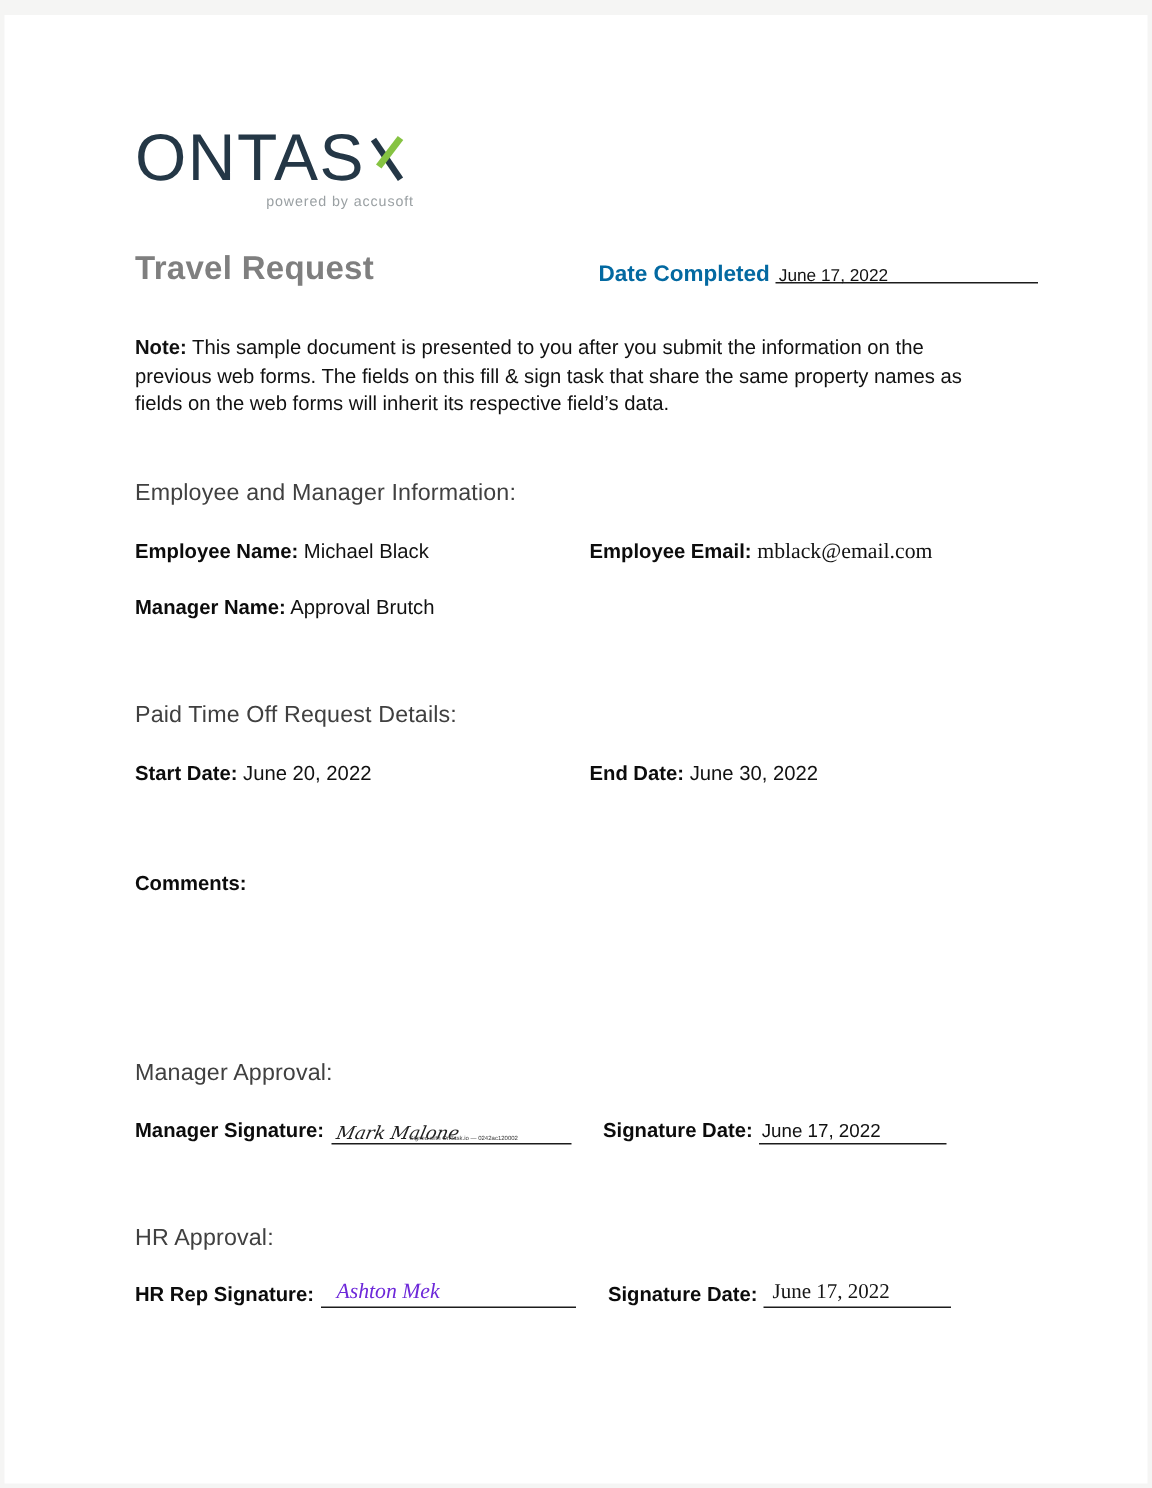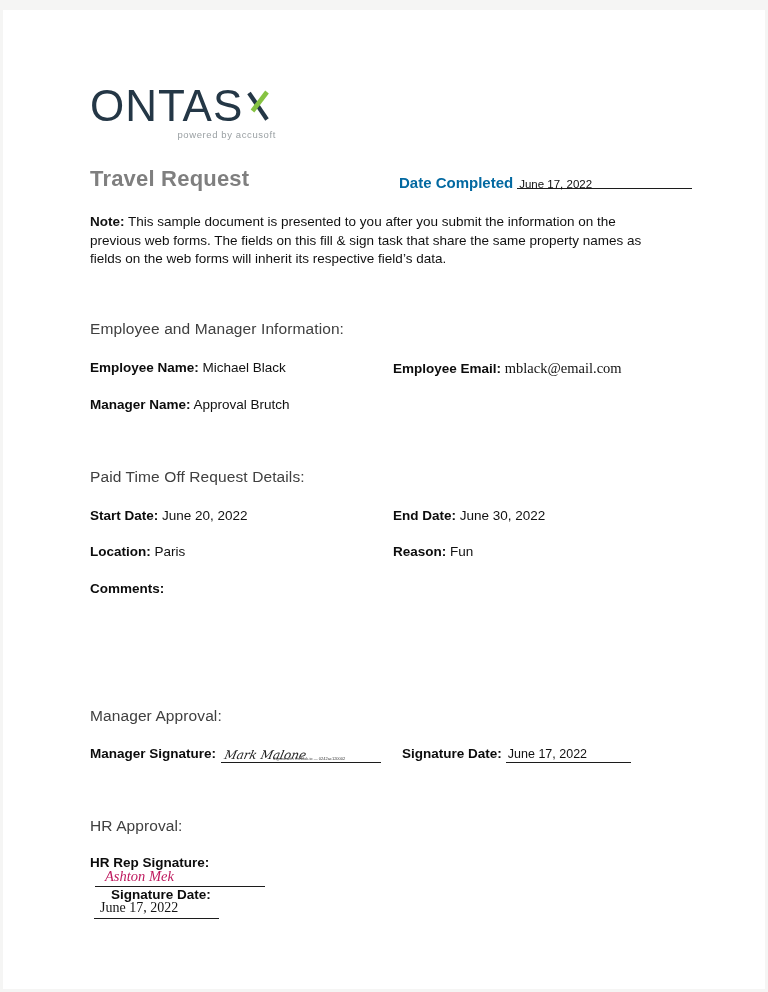--- a/index.html
+++ b/index.html
@@ -32,58 +32,58 @@
   .date-completed{position:absolute;left:396px;top:164px;display:flex;align-items:baseline;}
   .dc-label{font-size:15px;font-weight:600;color:#0369a1;}
   .field-line{
     display:inline-block;border-bottom:1.5px solid #1c1c1c;height:16px;
     position:relative;vertical-align:baseline;
   }
   .dc-line{width:175px;margin-left:4px;height:14px;}
   .dc-value{font-size:11.5px;padding-left:2px;color:#111;}
   
   .note{
-    position:absolute;left:87px;top:203px;width:580px;margin:0;
+    position:absolute;left:87px;top:213px;width:580px;margin:0;
     font-size:13.5px;line-height:18.5px;color:#111;
   }
   .b{font-weight:700;}
   
   .sec-heading{
     position:absolute;left:87px;margin:0;font-size:15.5px;font-weight:400;
     color:#404040;letter-spacing:0.1px;
   }
   .h-emp{top:310px;} .h-pto{top:458px;} .h-mgr{top:697px;} .h-hr{top:807px;}
   .row{position:absolute;left:87px;width:620px;display:flex;font-size:13.5px;}
   .cell1{width:303px;} .cell2{flex:1;}
   .r-emp1{top:350px;} .r-emp2{top:387px;}
   .r-pto1{top:498px;} .r-pto2{top:534px;} .r-pto3{top:571px;}
   .lbl{font-weight:700;color:#0c0c0c;}
   .val{color:#111;}
   .val-serif{font-family:"Liberation Serif","DejaVu Serif",serif;font-size:14.5px;}
   
   .sig-row{position:absolute;left:87px;display:flex;align-items:flex-start;font-size:13.5px;}
-  .r-mgr{top:736px;} .r-hr{top:845px;flex-direction:column;}
+  .r-mgr{top:736px;} .r-hr{top:845px;}
   .sig-line{margin-left:5px;}
   .mgr-sig-line{width:160px;}
   .hr-sig-line{width:170px;}
   .date-line{width:125px;margin-left:4px;}
   .date-lbl{margin-left:21px;}
   .script-sig{
     position:absolute;left:2px;bottom:0px;white-space:nowrap;
     font-family:"DejaVu Serif","Liberation Serif",serif;font-style:italic;
     font-size:12px;color:#222;transform:skewX(-12deg);transform-origin:left bottom;
   }
   .sig-stamp{
     position:absolute;left:52px;bottom:1px;white-space:nowrap;
     font-size:8px;color:#3a3a3a;transform:scale(0.5);transform-origin:left bottom;
   }
   .hr-sig-value{
     position:absolute;left:10px;bottom:1px;white-space:nowrap;
     font-family:"Liberation Serif","DejaVu Serif",serif;font-style:italic;
-    font-size:14.5px;color:#be185d;
+    font-size:14.5px;color:#6d28d9;
   }
   .date-sans{font-size:12.5px;padding-left:2px;color:#111;white-space:nowrap;}
   .date-serif{
     font-family:"Liberation Serif","DejaVu Serif",serif;font-size:14px;
     padding-left:6px;color:#151515;white-space:nowrap;position:relative;top:-2px;
   }
 </style>
 </head>
 <body>
 
@@ -134,30 +134,20 @@
     <div class="cell1">
       <span class="lbl">Start Date:</span>
       <span class="val">June 20, 2022</span>
     </div>
     <div class="cell2">
       <span class="lbl">End Date:</span>
       <span class="val">June 30, 2022</span>
     </div>
   </div>
 
-  <div class="row r-pto2">
-    <div class="cell1">
-      <span class="lbl">Location:</span>
-      <span class="val">Paris</span>
-    </div>
-    <div class="cell2">
-      <span class="lbl">Reason:</span>
-      <span class="val">Fun</span>
-    </div>
-  </div>
 
   <div class="row r-pto3">
     <div class="cell1">
       <span class="lbl">Comments:</span>
       <span class="val"></span>
     </div>
   </div>
 
   <h2 class="sec-heading h-mgr">Manager Approval:</h2>
 

